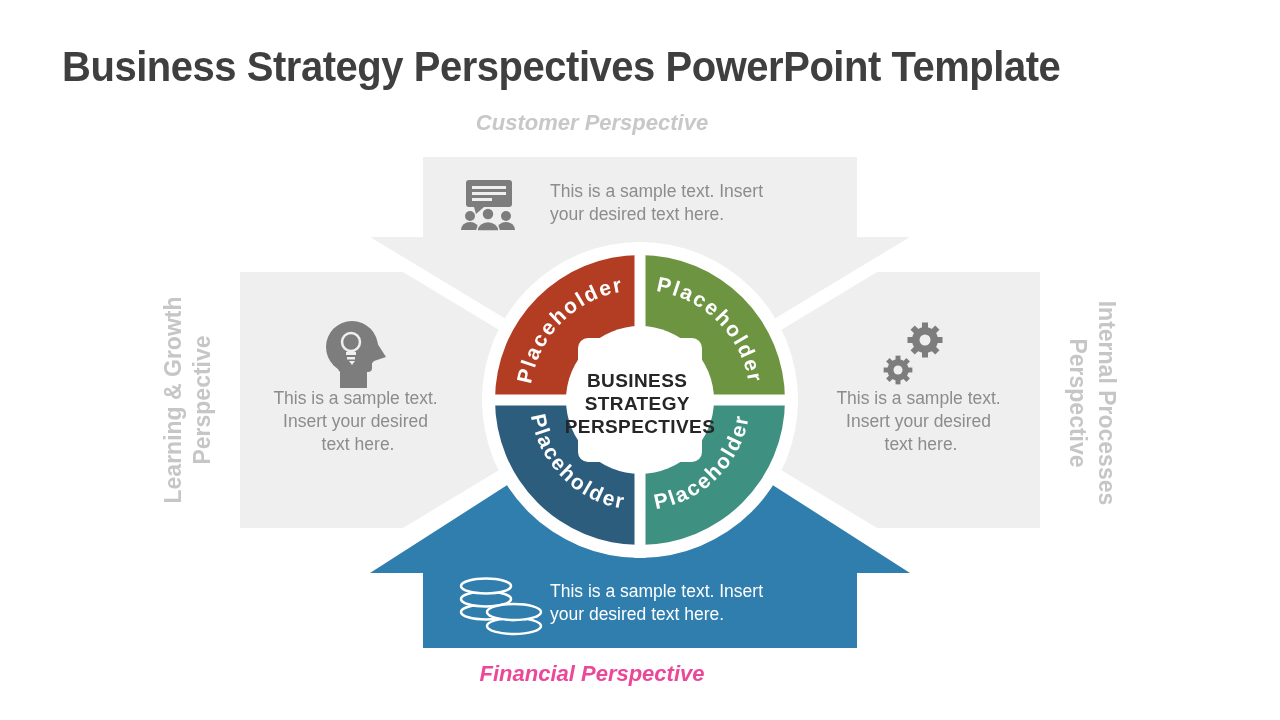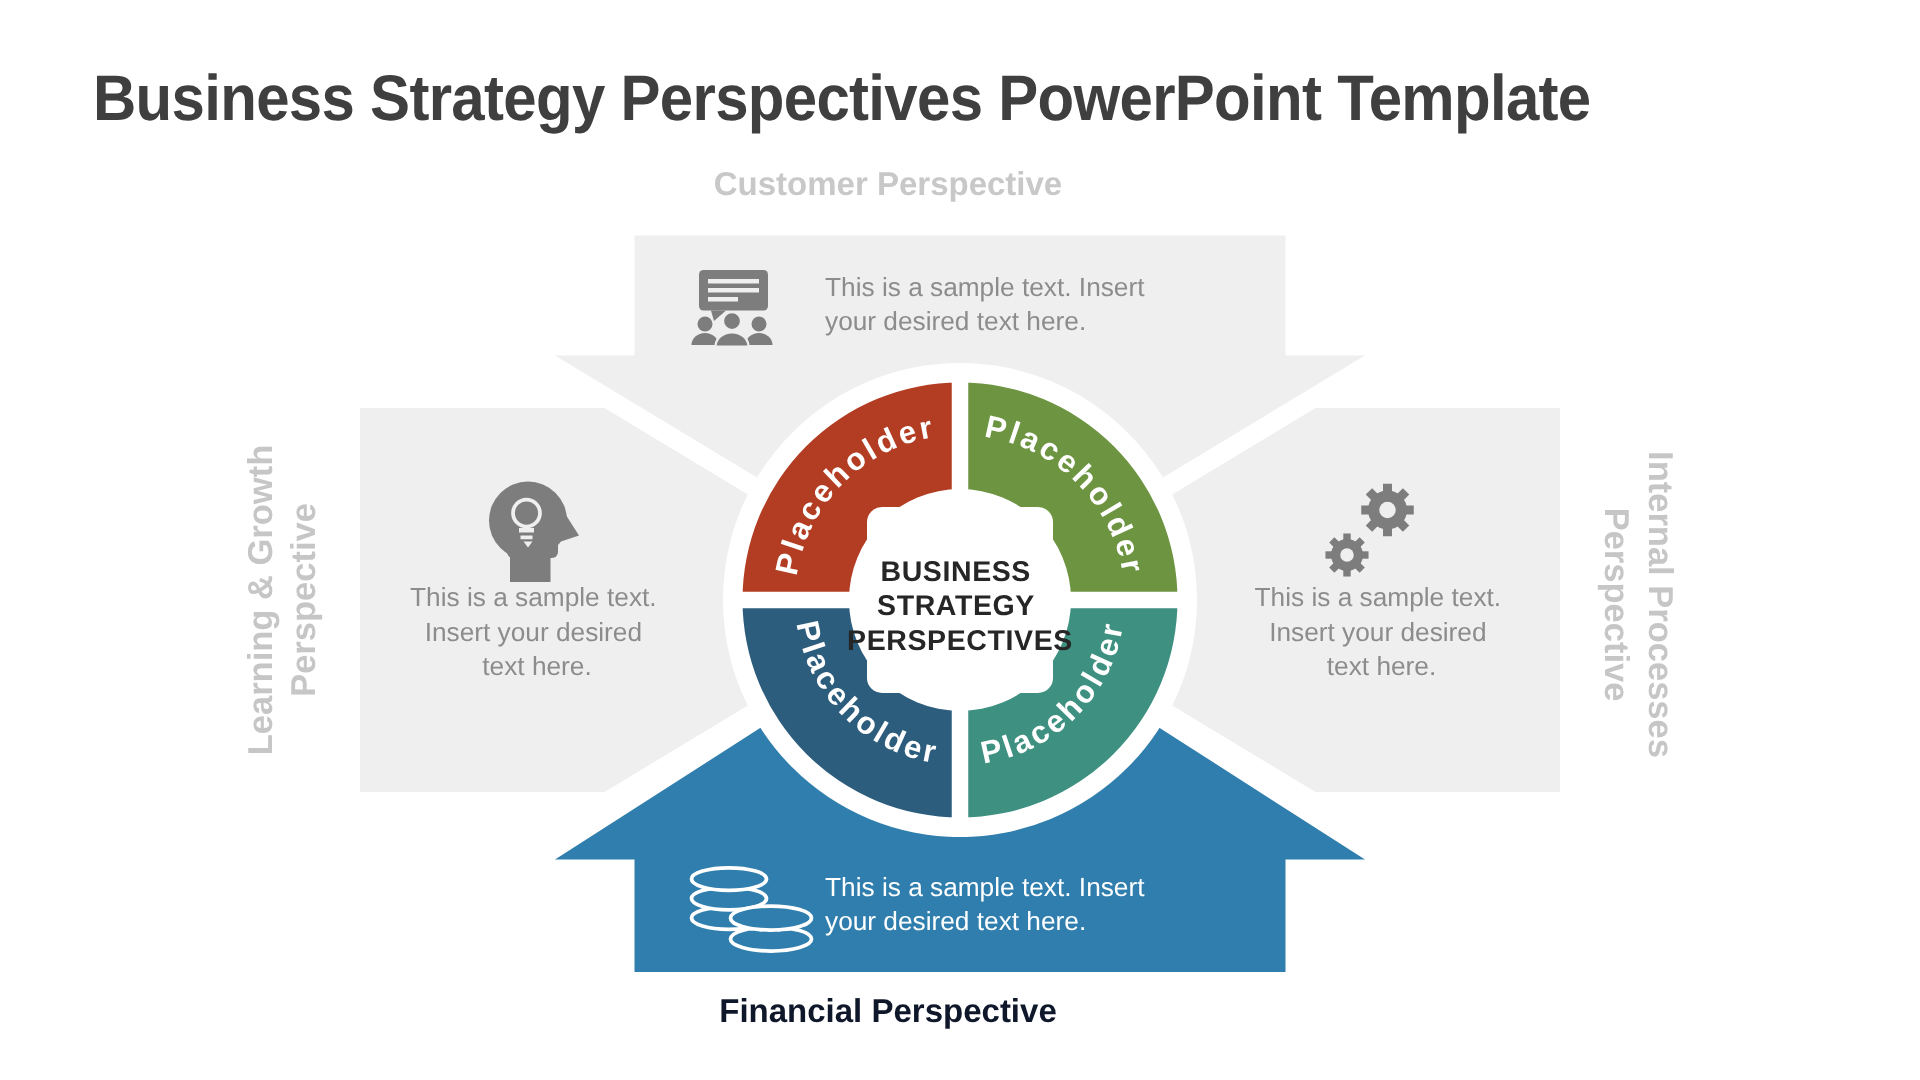--- a/index.html
+++ b/index.html
@@ -2,23 +2,23 @@
 <html><head>
 <meta charset="utf-8">
 <style>
   html,body{margin:0;padding:0;background:#fff;}
   .slide{position:relative;width:1184px;height:720px;background:#ffffff;overflow:hidden;
          font-family:"Liberation Sans", sans-serif;}
   .slide-title{position:absolute;left:62px;top:42px;font-size:43px;font-weight:700;
                color:#3f3f3f;letter-spacing:-.5px;white-space:nowrap;
                transform:scaleX(.93);transform-origin:left center;}
   .h-label{position:absolute;left:0;right:0;text-align:center;font-weight:700;
-           font-size:22px;}
+           font-size:22px;font-style:italic;}
   .customer-label{top:110px;color:#c8c8c8;}
-  .financial-label{top:661px;color:#0f172a;}
+  .financial-label{top:661px;color:#ec4899;}
   .v-label{position:absolute;font-weight:700;font-size:23px;line-height:29px;
            color:#c6c6c6;text-align:center;white-space:nowrap;}
   .v-left{left:188px;top:400px;transform:translate(-50%,-50%) rotate(-90deg);}
   .v-right{left:1092px;top:403px;transform:translate(-50%,-50%) rotate(90deg);}
   svg text{font-family:"Liberation Sans", sans-serif;}
   .sample-gray{fill:#8c8c8c;font-size:17.5px;}
   .sample-white{fill:#ffffff;font-size:17.5px;}
   .ring-label{fill:#ffffff;font-size:21px;font-weight:700;letter-spacing:2px;}
   .center-title{fill:#262626;font-size:19px;font-weight:700;letter-spacing:.4px;
                 text-anchor:middle;}

